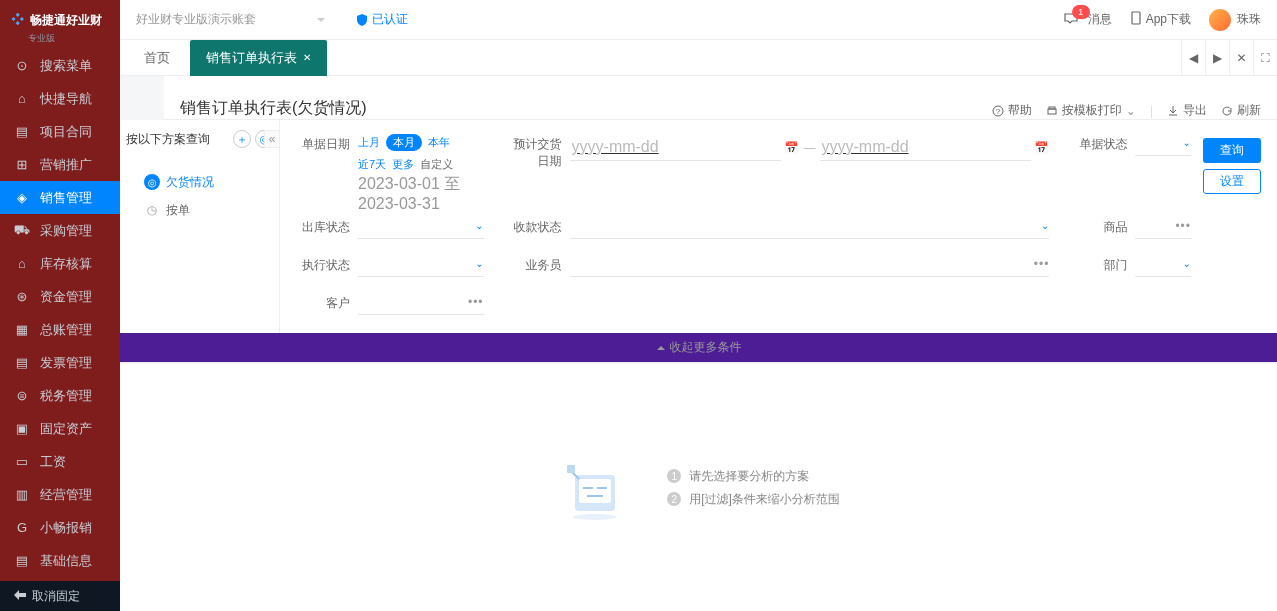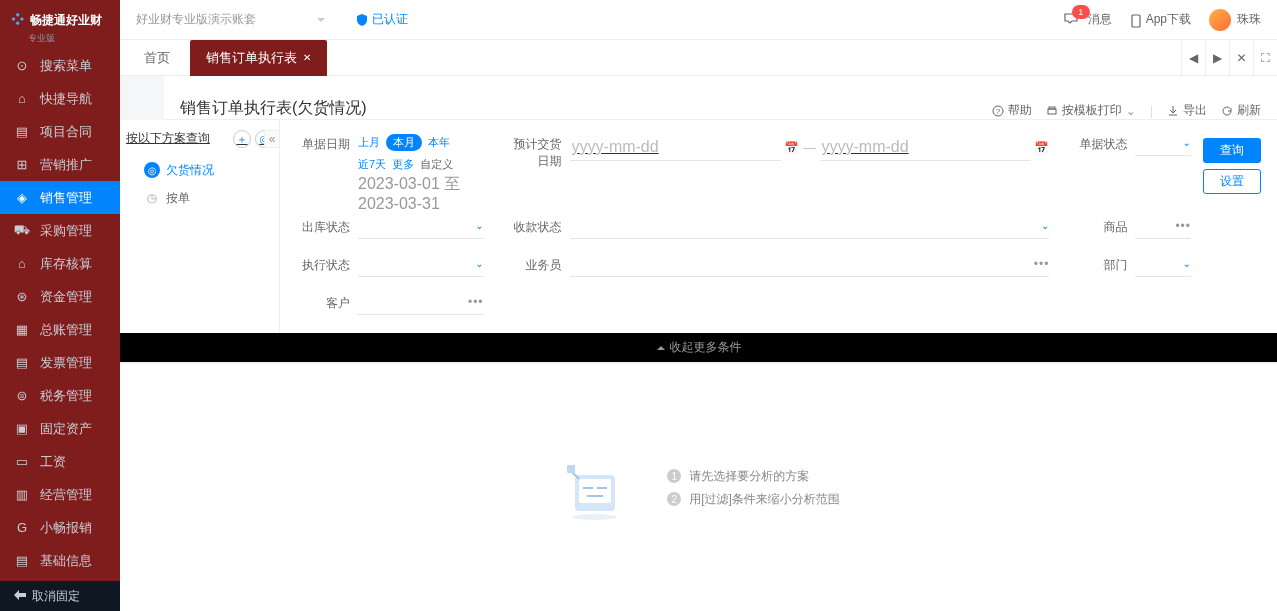--- a/index.html
+++ b/index.html
@@ -19,48 +19,48 @@
 .sidebar-footer svg { margin-right: 6px; }
 
 
 .main { flex: 1; display: flex; flex-direction: column; min-width: 0; }
 .topbar { height: 40px; border-bottom: 1px solid #eee; display: flex; align-items: center; padding: 0 16px; }
 .topbar-select { color: #999; font-size: 12px; flex: 0 0 auto; display: flex; align-items: center; }
 .topbar-select svg { margin-left: 60px; }
 .topbar-verified { margin-left: 30px; color: #0085ff; display: flex; align-items: center; }
 .topbar-verified svg { margin-right: 4px; }
 .topbar-spacer { flex: 1; }
-.topbar-btn { display: flex; align-items: flex-end; margin-left: 18px; color: #666; cursor: pointer; font-size: 12px; }
+.topbar-btn { display: flex; align-items: flex-start; margin-left: 18px; color: #666; cursor: pointer; font-size: 12px; }
 .topbar-btn svg { margin-right: 4px; }
 .badge { position: relative; }
 .badge::after { content: attr(data-count); position: absolute; top: -6px; right: -8px; background: #ff4d4f; color: #fff; border-radius: 8px; font-size: 9px; min-width: 14px; height: 14px; line-height: 14px; text-align: center; padding: 0 2px; }
 .avatar { width: 22px; height: 22px; border-radius: 50%; background: linear-gradient(135deg,#ffb347,#ff6b35); margin-right: 6px; display: inline-block; }
 .user-chip { display: flex; align-items: center; margin-left: 18px; color: #666; }
 
 
 .tabline { height: 36px; border-bottom: 1px solid #eee; display: flex; align-items: center; padding-left: 8px; position: relative; }
 .tab { height: 36px; display: flex; align-items: center; padding: 0 16px; font-size: 13px; color: #666; cursor: pointer; }
-.tab.active { background: #7f1d1d; color: #fff; border-radius: 2px 2px 0 0; margin-left: 4px; }
+.tab.active { background: #0f766e; color: #fff; border-radius: 2px 2px 0 0; margin-left: 4px; }
 .tab .close { margin-left: 6px; font-size: 10px; }
 .tabline-controls { position: absolute; right: 0; top: 0; height: 36px; display: flex; align-items: center; }
 .tabline-controls .tc { width: 24px; height: 36px; display: flex; align-items: center; justify-content: center; cursor: pointer; color: #666; border-left: 1px solid #eee; }
 
 
 .content { flex: 1; background: #f5f6f7; overflow: hidden; display: flex; flex-direction: column; }
 .content-header { height: 44px; background: #fff; display: flex; align-items: flex-end; padding: 0 16px; border-bottom: 1px solid #eee; margin-left: 44px; }
 .content-title { font-size: 16px; color: #333; }
 .content-header-actions { margin-left: auto; display: flex; align-items: center; gap: 14px; }
 .ch-act { display: flex; align-items: center; color: #666; cursor: pointer; font-size: 12px; }
 .ch-act svg { margin-right: 4px; }
 .ch-sep { color: #ddd; }
 
 
 .filter-area { background: #fff; display: flex; }
 .filter-side { width: 160px; border-right: 1px solid #eee; padding: 10px 6px; position: relative; }
-.filter-side-title { font-size: 12px; color: #333; margin-bottom: 8px; display: flex; align-items: flex-start; text-decoration: underline; }
+.filter-side-title { font-size: 12px; color: #333; margin-bottom: 20px; display: flex; align-items: flex-end; }
 .filter-side-icons { margin-left: auto; display: flex; gap: 4px; }
 .fs-icon { width: 18px; height: 18px; border: 1px solid #ccc; border-radius: 50%; display: flex; align-items: center; justify-content: center; color: #0085ff; cursor: pointer; font-size: 11px; }
 .collapse-toggle { position: absolute; right: -1px; top: 10px; width: 16px; height: 18px; display: flex; align-items: center; justify-content: center; background: #fafafa; border: 1px solid #eee; cursor: pointer; color: #999; }
 .scheme-item { height: 28px; display: flex; align-items: center; padding-left: 18px; font-size: 12px; cursor: pointer; color: #666; border-radius: 3px; }
 .scheme-item.active { color: #0085ff; }
 .scheme-item .sc-icon { width: 16px; height: 16px; margin-right: 6px; display: inline-flex; align-items: center; justify-content: center; }
 .scheme-item.active .sc-icon { background: #0085ff; color: #fff; border-radius: 50%; font-size: 10px; }
 .scheme-item:not(.active) .sc-icon { color: #aaa; }
 
 .filter-main { flex: 1; padding: 10px 16px 6px; position: relative; }
@@ -80,21 +80,21 @@
 .cal-ic { color: #bbb; cursor: pointer; }
 .dash-sep { color: #bbb; }
 .underline-select { border: none; border-bottom: 1px solid #e5e5e5; height: 26px; display: flex; align-items: center; justify-content: space-between; cursor: pointer; color: #333; }
 .underline-select .arrow { color: #0085ff; font-size: 10px; }
 .more-dots { color: #999; letter-spacing: 1px; }
 
 .filter-buttons { position: absolute; right: 16px; top: 18px; display: flex; flex-direction: column; gap: 6px; }
 .btn-primary { background: #0085ff; color: #fff; border: none; border-radius: 3px; padding: 4px 16px; font-size: 12px; cursor: pointer; }
 .btn-secondary { background: #fff; color: #0085ff; border: 1px solid #0085ff; border-radius: 3px; padding: 3px 16px; font-size: 12px; cursor: pointer; }
 
-.collapse-bar { text-align: center; padding: 6px 0; color: #999; font-size: 12px; cursor: pointer; background: #000000; border-bottom: 1px solid #eee; display: flex; align-items: center; justify-content: center; gap: 4px; }
+.collapse-bar { text-align: center; padding: 6px 0; color: #999; font-size: 12px; cursor: pointer; background: #4c1d95; border-bottom: 1px solid #eee; display: flex; align-items: center; justify-content: center; gap: 4px; }
 
 .empty { flex: 1; display: flex; align-items: center; justify-content: center; gap: 30px; background: #fff; margin-top: 1px; }
 .empty-img { width: 80px; height: 70px; }
 .empty-steps { }
 .empty-step { display: flex; align-items: center; margin: 6px 0; color: #888; font-size: 12px; }
 .step-num { width: 14px; height: 14px; border-radius: 50%; background: #ccc; color: #fff; font-size: 10px; display: flex; align-items: center; justify-content: center; margin-right: 8px; }
 </style>
 </head>
 <body>
 

